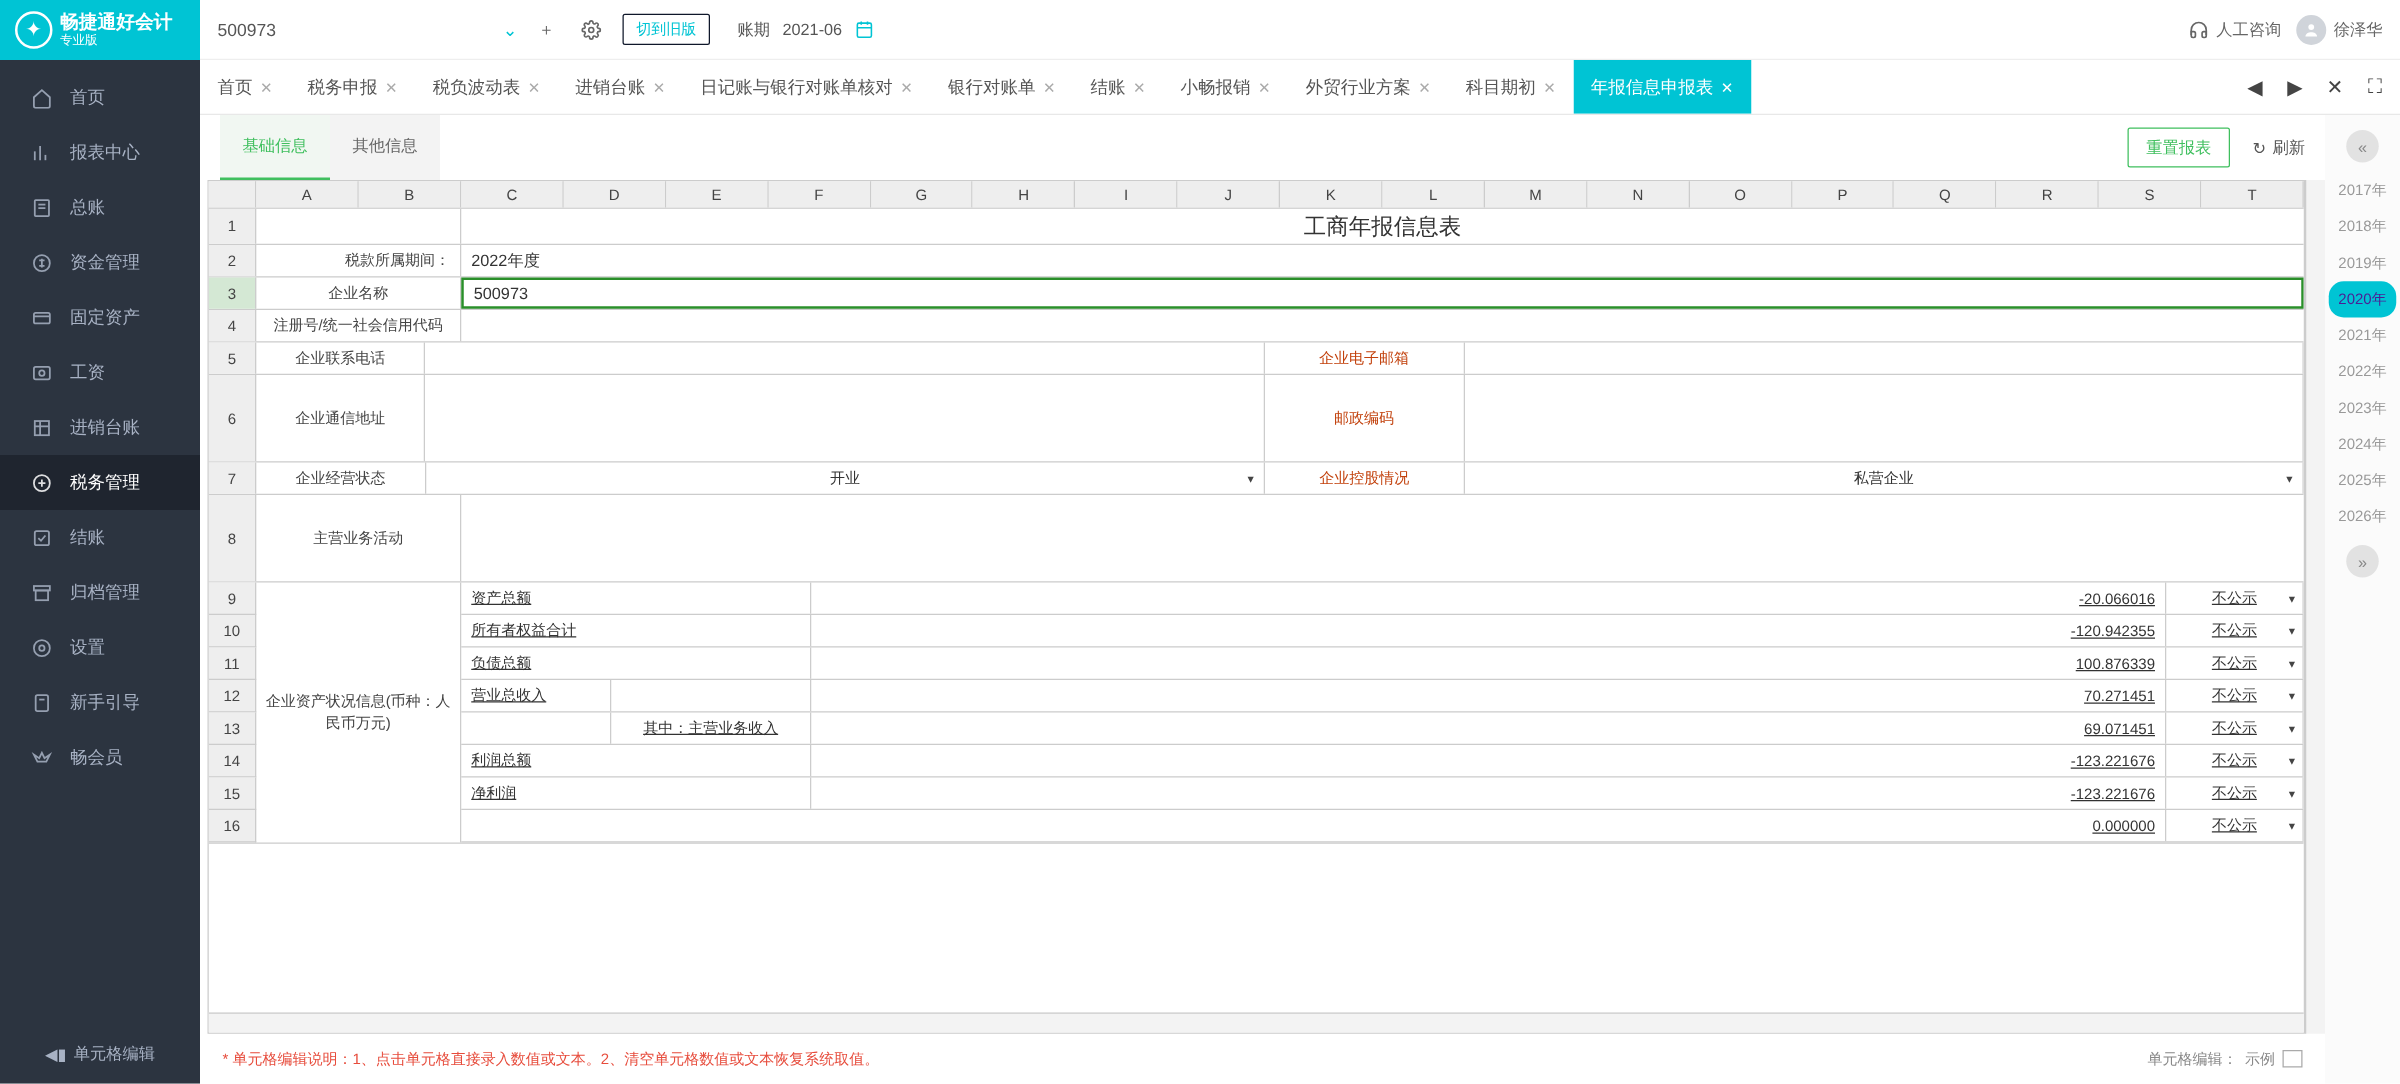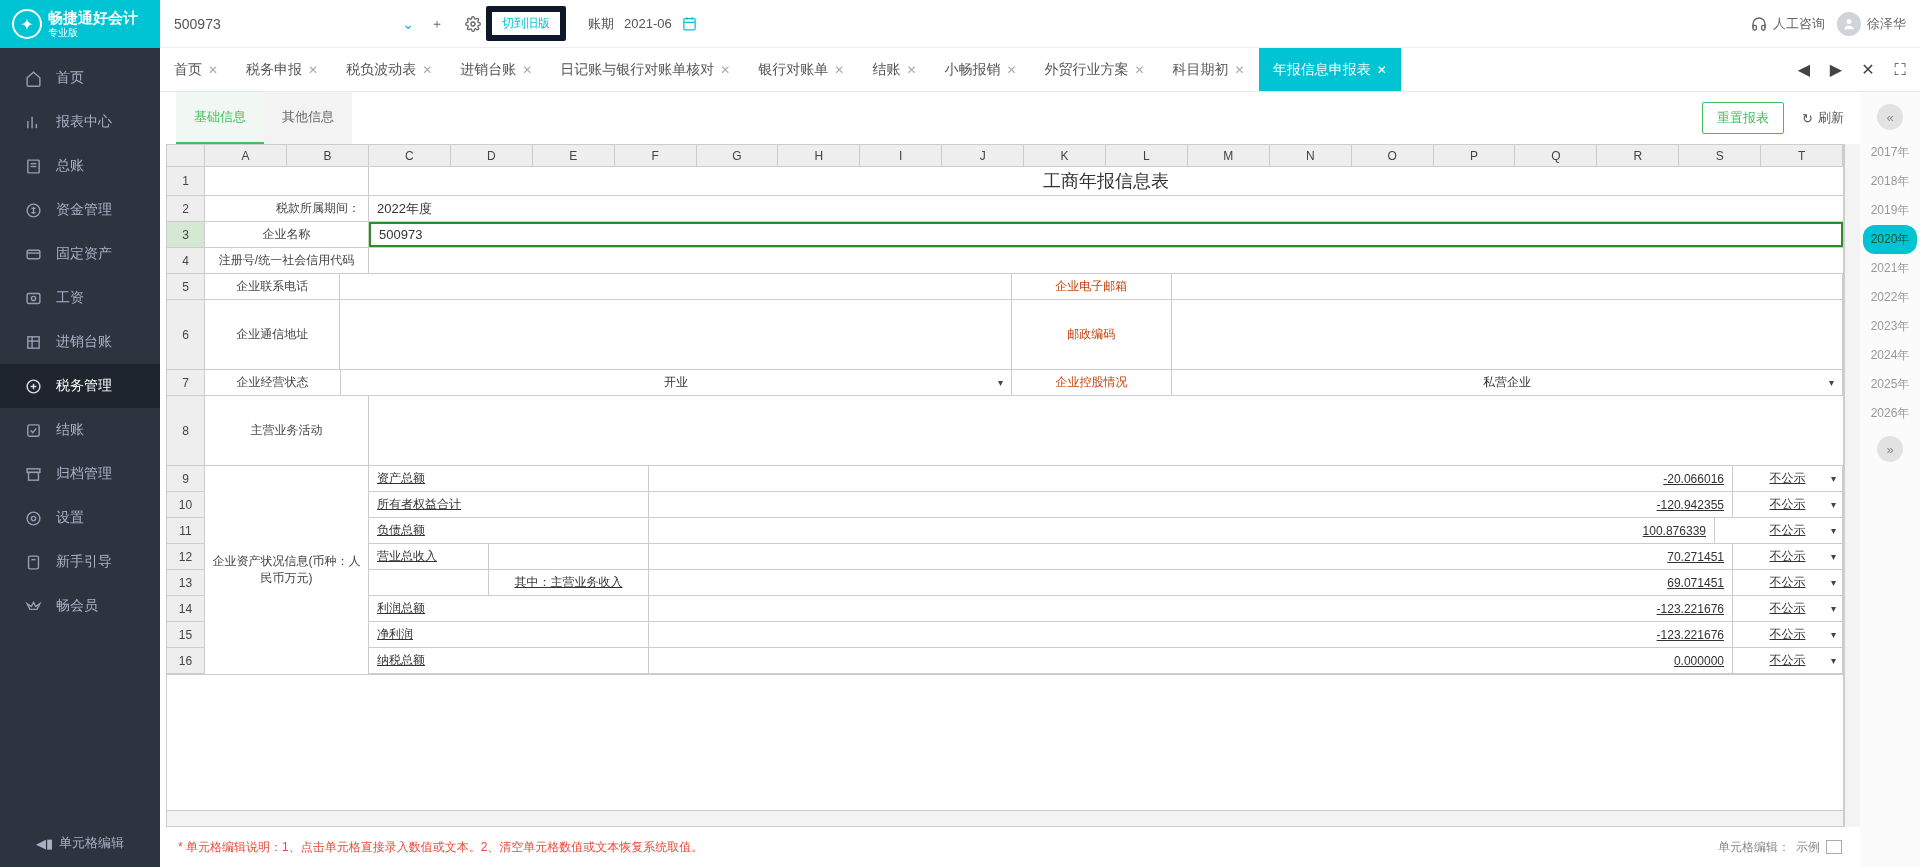--- a/index.html
+++ b/index.html
@@ -19,21 +19,21 @@
 .nav-item .ni-icon{width:18px;height:18px;margin-right:14px;display:flex;align-items:center;justify-content:center;opacity:.85}
 .nav-footer{height:48px;display:flex;align-items:center;justify-content:center;cursor:pointer;font-size:13px;color:#a8b2c4}
 .nav-footer .nf-icon{margin-right:6px}
 
 
 .main{flex:1;display:flex;flex-direction:column;min-width:0}
 .topbar{height:48px;display:flex;align-items:center;padding:0 14px;border-bottom:1px solid #eee}
 .company-sel{flex:0 0 240px;display:flex;align-items:center;justify-content:space-between;color:#555;font-size:14px;cursor:pointer}
 .company-sel .cs-caret{color:#00c4d4}
 .tb-ic{width:26px;height:26px;display:flex;align-items:center;justify-content:center;cursor:pointer;color:#666;margin-left:10px}
-.old-btn{border:6px solid #0f172a;color:#00c4d4;padding:3px 10px;border-radius:2px;cursor:pointer;font-size:12px}
+.old-btn{margin-left:12px;border:1px solid #0f172a;color:#00c4d4;padding:3px 10px;border-radius:2px;cursor:pointer;font-size:12px}
 .period{margin-left:22px;color:#555;display:flex;align-items:center;gap:10px;font-size:13px}
 .period .cal-icon{color:#00c4d4;cursor:pointer}
 .tb-spacer{flex:1}
 .tb-right{display:flex;align-items:center;gap:12px;color:#666}
 .consult,.usr{display:flex;align-items:center;gap:6px;cursor:pointer;font-size:13px}
 .avatar{width:24px;height:24px;border-radius:50%;background:#d0d4da;display:flex;align-items:center;justify-content:center;color:#fff}
 
 
 .tabs-row{height:44px;display:flex;align-items:stretch;border-bottom:1px solid #e8e8e8;position:relative}
 .tabs-scroll{flex:1;display:flex;align-items:center;overflow:hidden}
@@ -89,21 +89,21 @@
 .hscroll{height:16px;background:#f3f3f3;border-top:1px solid #ccc}
 
 .footer-note{height:40px;display:flex;align-items:center;padding:0 18px;justify-content:space-between;font-size:12px}
 .footer-note .red{color:#e74c3c}
 .footer-note .example{color:#888;display:flex;align-items:center;gap:6px}
 
 
 .year-rail{width:60px;background:#fbfbfb;display:flex;flex-direction:column;align-items:center;padding-top:8px;gap:4px}
 .yr-nav{width:26px;height:26px;border-radius:50%;background:#e2e2e2;display:flex;align-items:center;justify-content:center;cursor:pointer;color:#888;margin:4px 0}
 .yr{padding:6px 8px;font-size:12px;color:#999;cursor:pointer;border-radius:12px}
-.yr.cur{background:#00c4d4;color:#14532d}
+.yr.cur{background:#00c4d4;color:#4c1d95}
 
 svg{display:block}
 </style>
 </head>
 <body>
 
 <div class="app">
 
   <div class="sidebar">
     <div class="logo-area">
@@ -464,21 +464,21 @@
                     <div style="display: flex; height: 26px; border-bottom: 1px solid rgb(204, 204, 204);">
                       <div class="third-a" style="flex:0 0 280px">资产总额</div>
                       <div class="third-b num">-20.066016</div>
                       <div class="disc">不公示</div>
                     </div>
                     <div style="display: flex; height: 26px; border-bottom: 1px solid rgb(204, 204, 204);">
                       <div class="third-a" style="flex:0 0 280px">所有者权益合计</div>
                       <div class="third-b num">-120.942355</div>
                       <div class="disc">不公示</div>
                     </div>
-                    <div style="display: flex; height: 26px; border-bottom: 1px solid rgb(204, 204, 204); gap: 18px;">
+                    <div style="display: flex; height: 26px; border-bottom: 1px solid rgb(204, 204, 204);">
                       <div class="third-a" style="flex:0 0 280px">负债总额</div>
                       <div class="third-b num">100.876339</div>
                       <div class="disc">不公示</div>
                     </div>
                     <div style="display: flex; height: 26px; border-bottom: 1px solid rgb(204, 204, 204);">
                       <div class="third-a">营业总收入</div>
                       <div class="third-a" style="flex:0 0 160px"></div>
                       <div class="third-b num">70.271451</div>
                       <div class="disc">不公示</div>
                     </div>
@@ -492,21 +492,20 @@
                       <div class="third-a" style="flex:0 0 280px">利润总额</div>
                       <div class="third-b num">-123.221676</div>
                       <div class="disc">不公示</div>
                     </div>
                     <div style="display: flex; height: 26px; border-bottom: 1px solid rgb(204, 204, 204);">
                       <div class="third-a" style="flex:0 0 280px">净利润</div>
                       <div class="third-b num">-123.221676</div>
                       <div class="disc">不公示</div>
                     </div>
                     <div style="display: flex; height: 26px; border-bottom: 1px solid rgb(204, 204, 204);">
-                      <div class="third-a" style="flex:0 0 280px">纳税总额</div>
                       <div class="third-b num">0.000000</div>
                       <div class="disc">不公示</div>
                     </div>
                   </div>
                 </div>
               </div>
             <div class="hscroll"></div>
           </div>
           <div class="vscroll"></div>
         </div>

